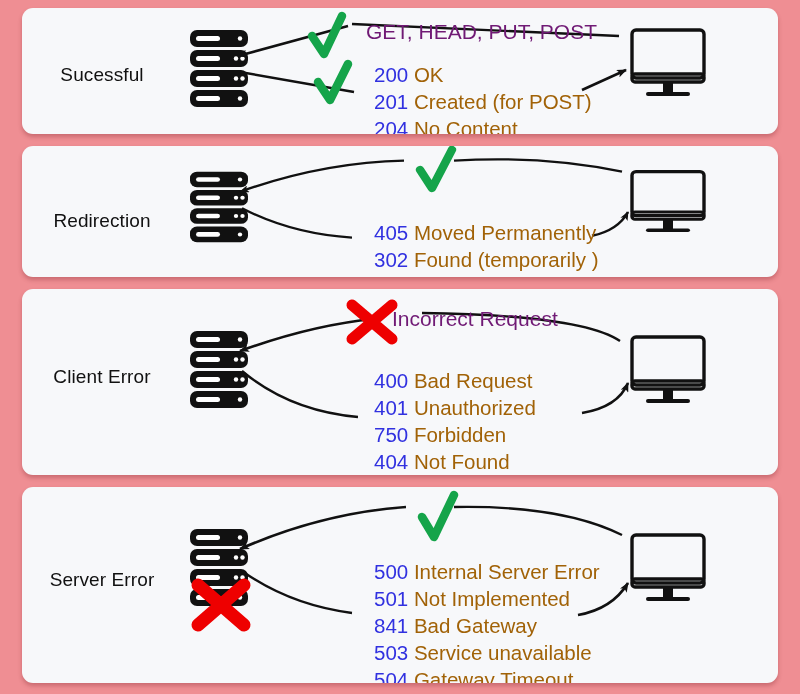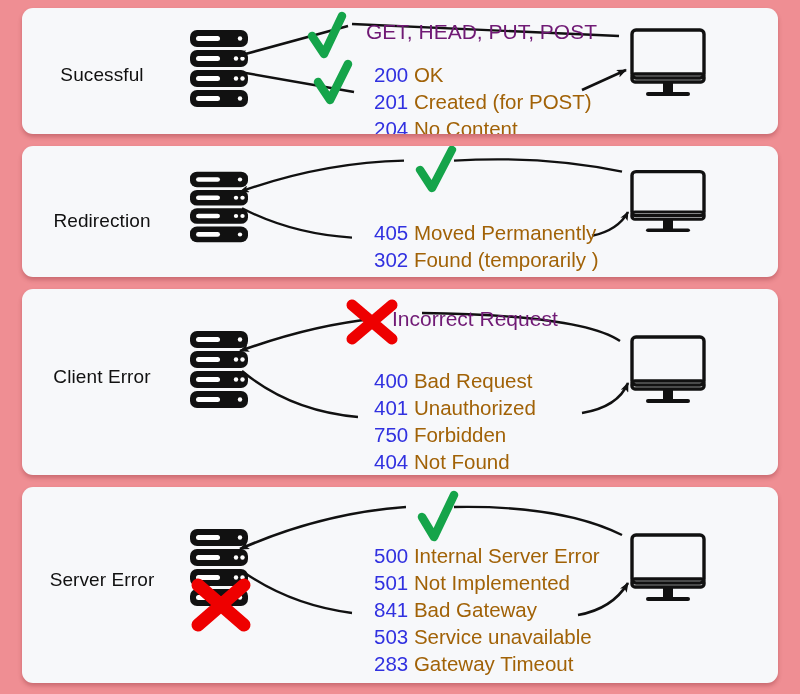--- a/index.html
+++ b/index.html
@@ -277,22 +277,22 @@
         <path d="M400,30 L412,50 L432,8" fill="none" stroke="#15a44a" stroke-width="8.5" stroke-linecap="round" stroke-linejoin="round"></path>
       </g>
 
       <g>
         <path d="M176,98 L222,138 M222,98 L176,138" stroke="#ee0000" stroke-width="13" stroke-linecap="round"></path>
       </g>
     </svg>
 
     <div class="cat-label" style="top:82px;">Server Error</div>
 
-    <div class="code-list" style="left:352px; top:55px;">
+    <div class="code-list" style="left:352px; top:71px;">
       <div><span class="code-num">500</span> <span class="code-text">Internal Server Error</span></div>
       <div><span class="code-num">501</span> <span class="code-text">Not Implemented</span></div>
       <div><span class="code-num">841</span> <span class="code-text">Bad Gateway</span></div>
       <div><span class="code-num">503</span> <span class="code-text">Service unavailable</span></div>
-      <div><span class="code-num">283</span> <span class="code-text">Gateway Timeout</span></div>
+      <div><span class="code-num">504</span> <span class="code-text">Gateway Timeout</span></div>
     </div>
   </div>
 
 </div>
 
 </body></html>

